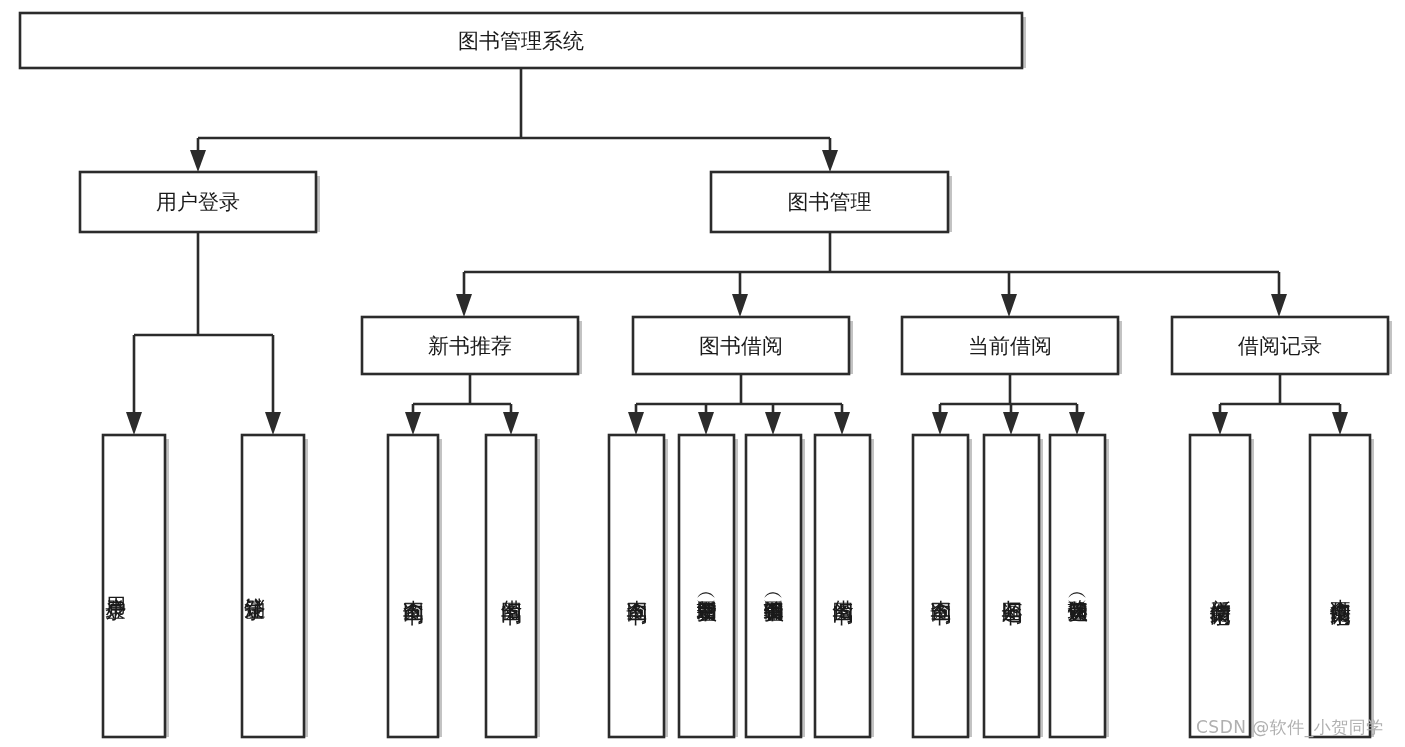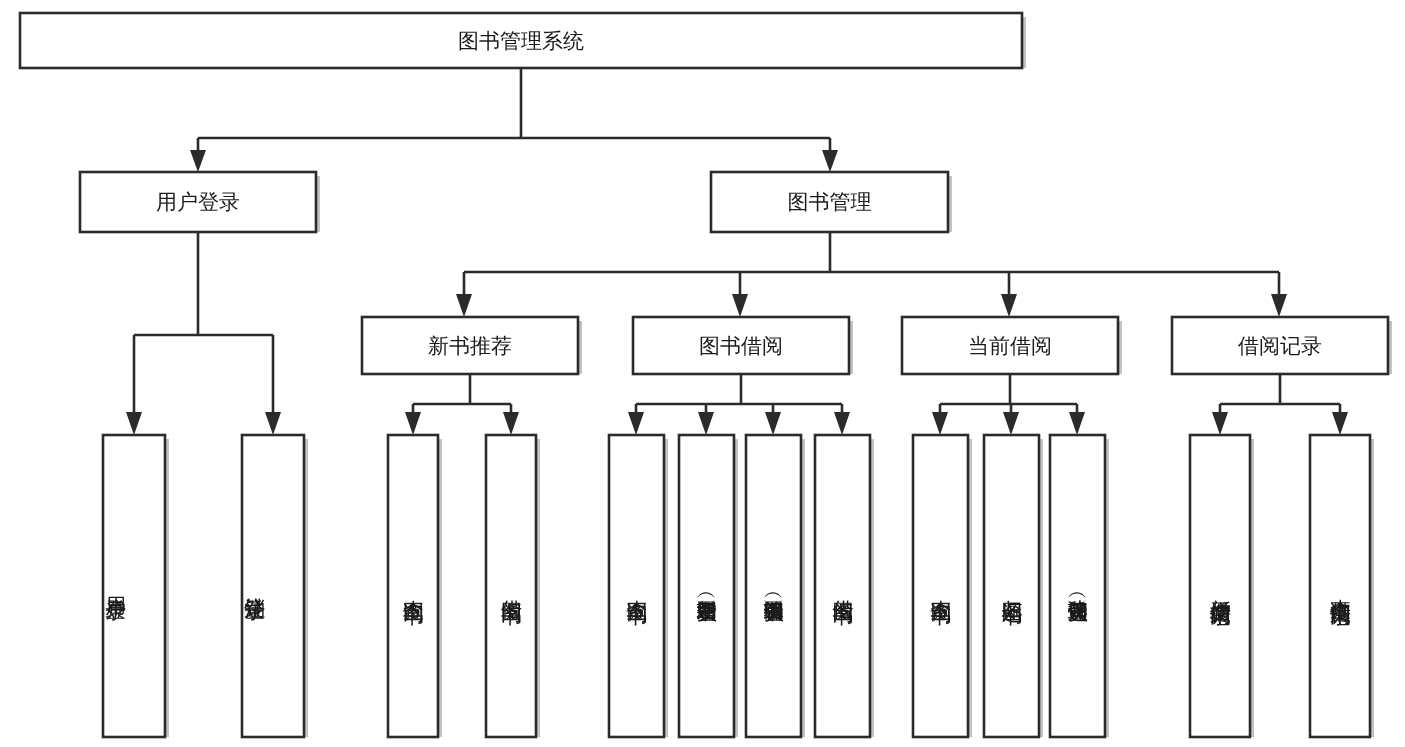--- a/index.html
+++ b/index.html
@@ -249,14 +249,15 @@
         <span style="font-size: 20px; letter-spacing: 0.5px;">确认归还（管理员）</span>
       </div>
       <div class="leaf-label-wrap" style="left: 1190px; top: 435px; width: 60px; height: 302px;">
         <span style="font-size: 21px;">新增借阅记录</span>
       </div>
       <div class="leaf-label-wrap" style="left: 1310px; top: 435px; width: 60px; height: 302px;">
         <span style="font-size: 21px;">查询借阅记录</span>
       </div>
     </div>
 
+  <div class="watermark" style="left: 1196px; top: 716px;">CSDN @软件_小贺同学</div>
 
 </div>
 
 </body></html>

